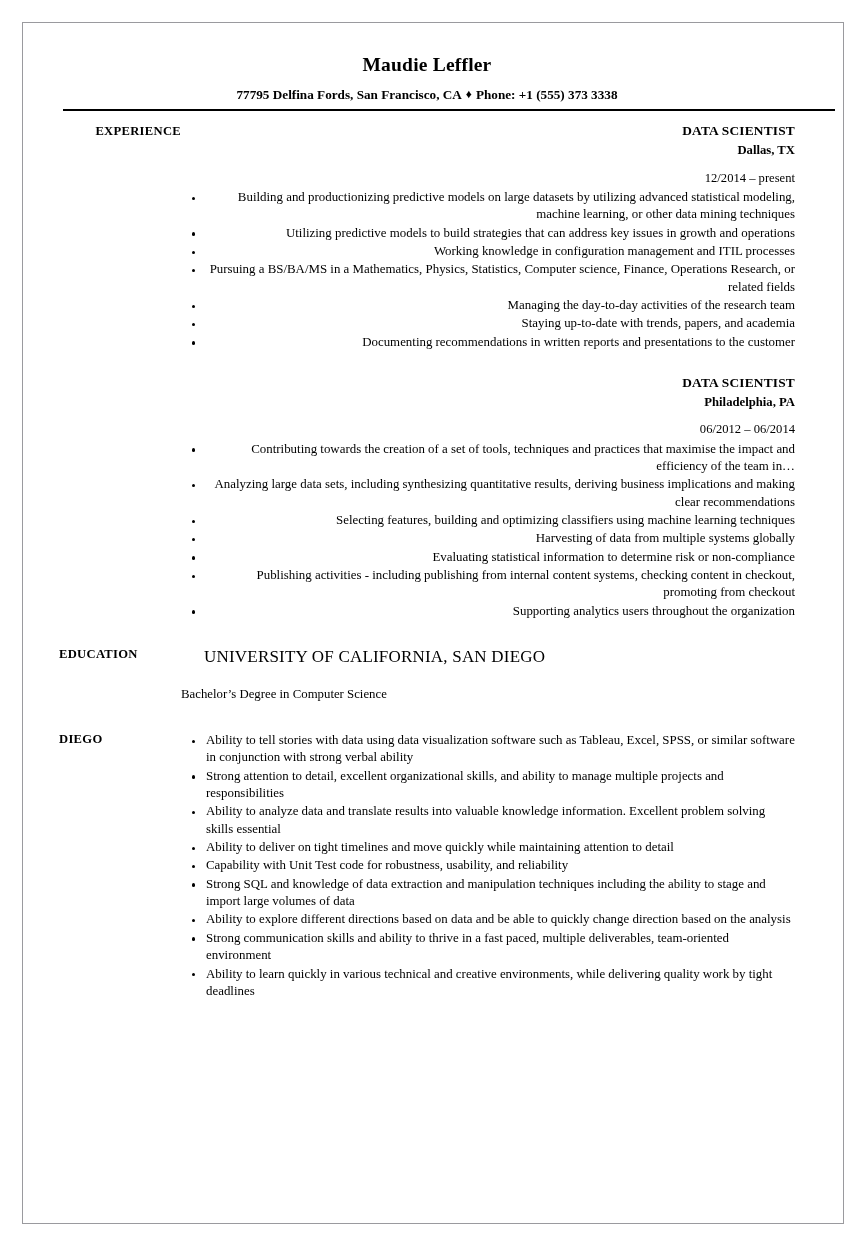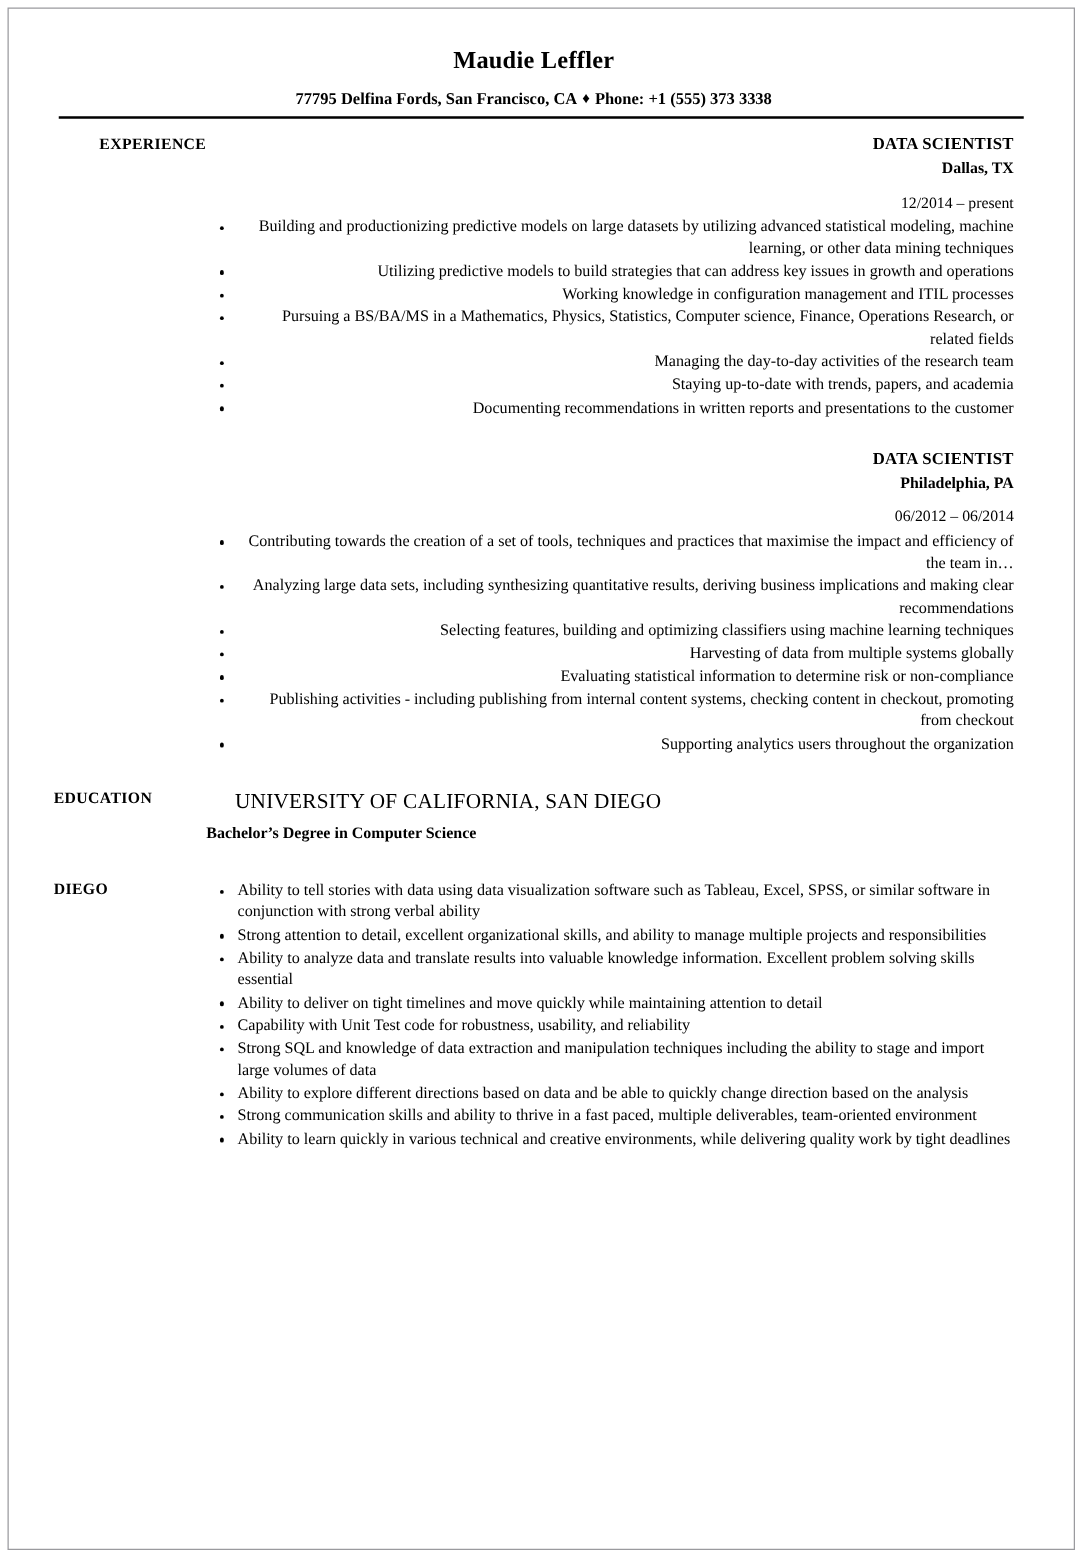--- a/index.html
+++ b/index.html
@@ -9,21 +9,21 @@
   }
   body {
     font-family: "Liberation Serif", "DejaVu Serif", serif;
     color: #000000;
     -webkit-font-smoothing: antialiased;
   }
   .page-wrap {
     width: 866px;
     height: 1246px;
     box-sizing: border-box;
-    padding: 6px;
+    padding: 22px;
     background: #ffffff;
     position: relative;
   }
   .page {
     width: 100%;
     height: 100%;
     box-sizing: border-box;
     border: 1px solid #9a9a9e;
     background: #ffffff;
     position: relative;
@@ -135,23 +135,23 @@
   
   .school-name {
     font-size: 17px;
     font-weight: normal;
     letter-spacing: 0.2px;
     line-height: 1.25;
     margin-left: 23px;
   }
   .degree-line {
     font-size: 12.8px;
-    font-weight: bold;
+    font-weight: normal;
     line-height: 1.3;
-    margin-top: 7px;
+    margin-top: 19px;
   }
 
   #skills-section .section-label { padding-top: 1px; }
   #skills-section ul.bullets { margin-top: 0; }
 </style>
 </head>
 <body>
 
 <div class="page-wrap">
   <div class="page">

